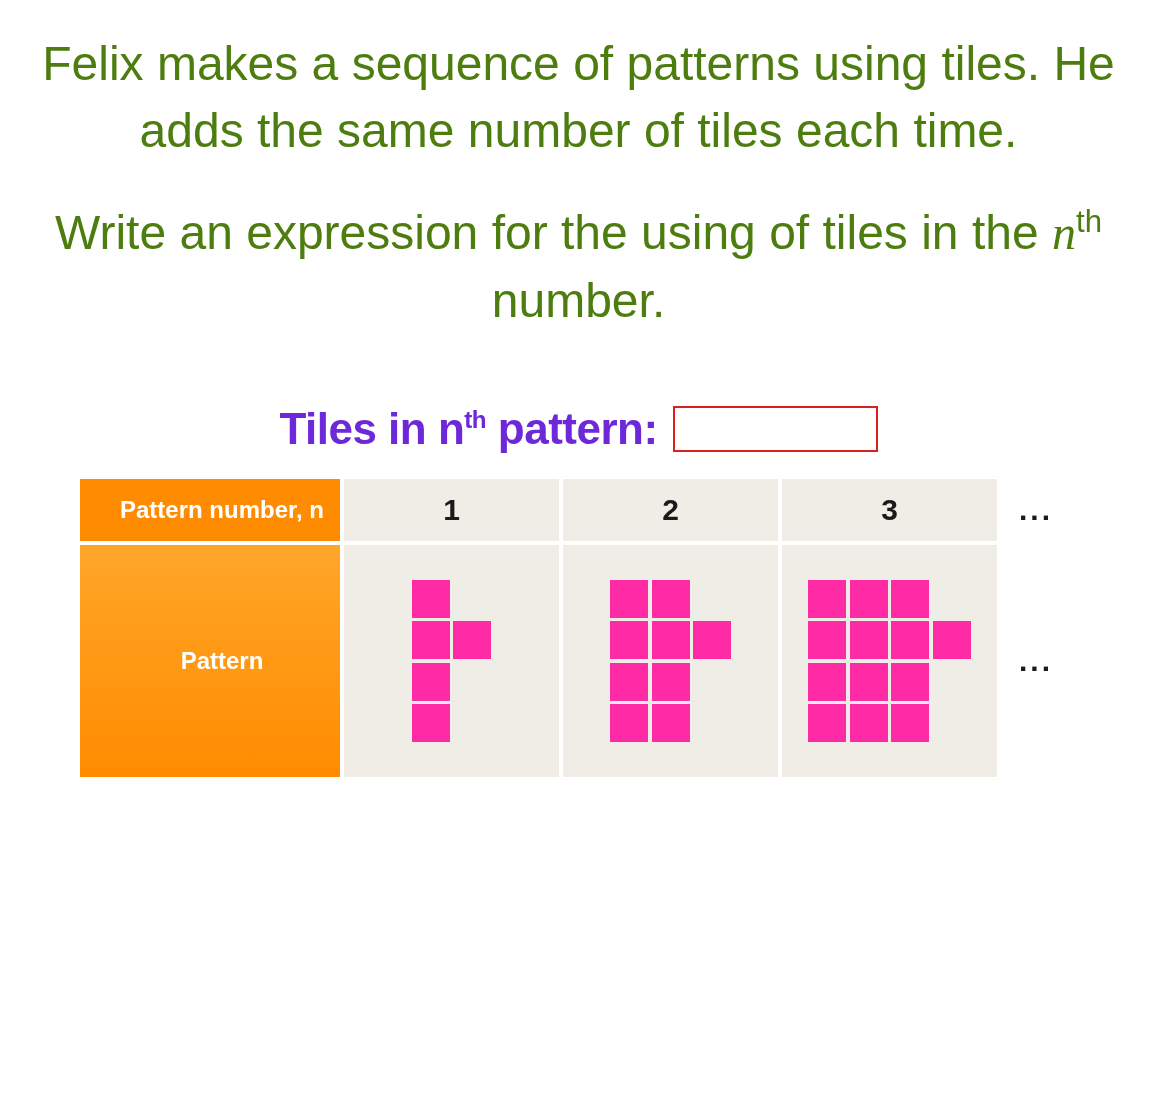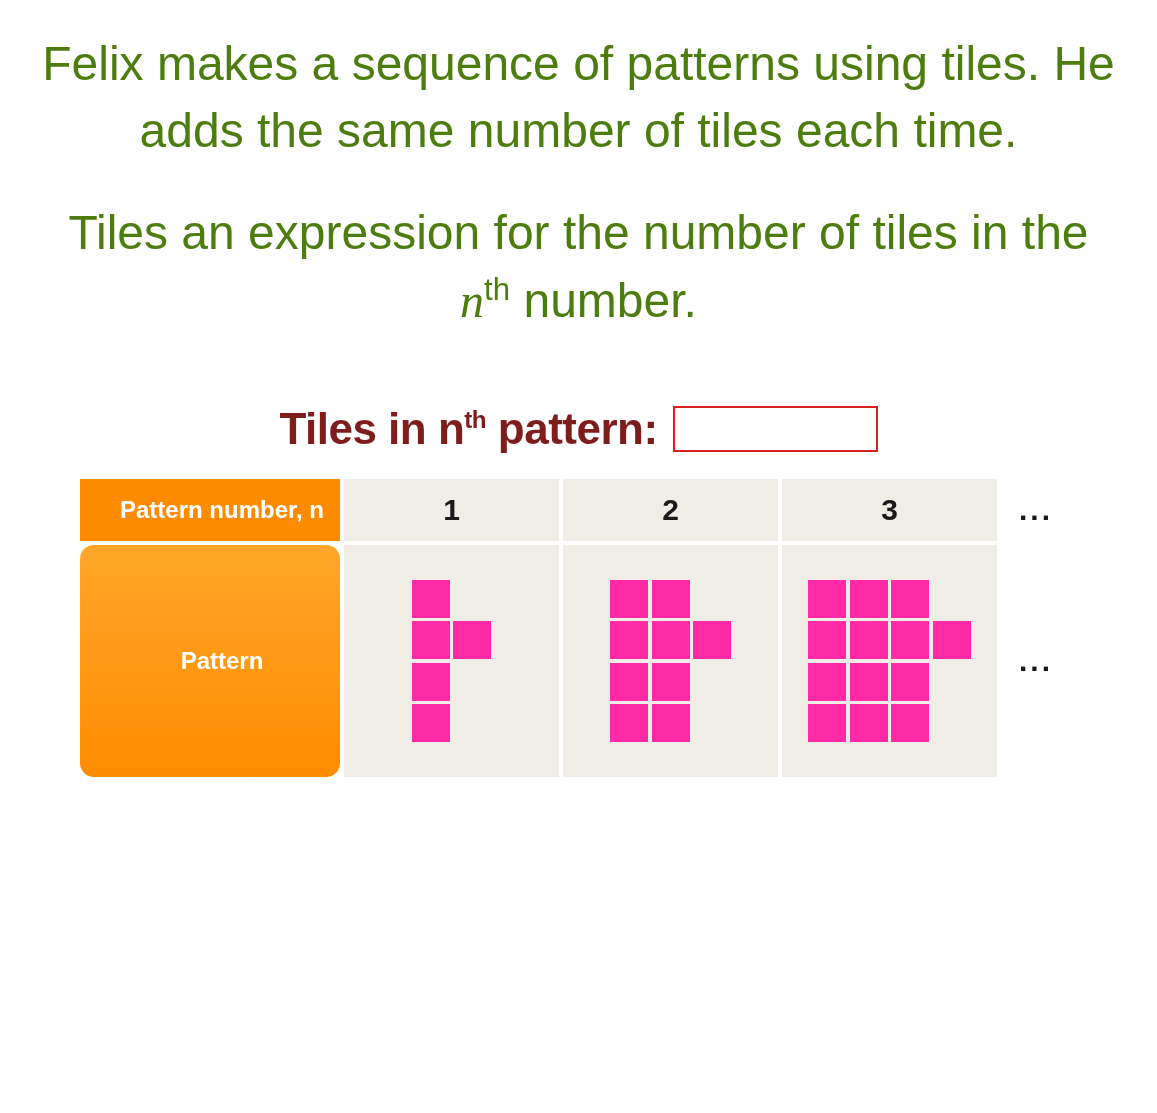--- a/index.html
+++ b/index.html
@@ -40,21 +40,21 @@
       display: flex;
       align-items: center;
       justify-content: center;
       gap: 15px;
       margin-bottom: 25px;
     }
     .answer-label {
       font-family: 'Arial Narrow', Arial, sans-serif;
       font-weight: bold;
       font-size: 44px;
-      color: #7f1d1d;
+      color: #6d28d9;
       letter-spacing: -0.5px;
     }
     .answer-label .sup2 {
       font-size: 0.55em;
       vertical-align: super;
     }
     .answer-box {
       border: 2px solid #d92020;
       width: 205px;
       height: 46px;
@@ -87,21 +87,20 @@
     }
     .pattern-label {
       background: linear-gradient(to bottom, #ffa629, #ff8c00);
       color: white;
       font-weight: bold;
       font-size: 24px;
       display: flex;
       align-items: center;
       justify-content: center;
       height: 232px;
-      border-radius: 14px;
     }
     .num-cell {
       background: #efede6;
       color: #1a1a1a;
       font-weight: bold;
       font-size: 30px;
       display: flex;
       align-items: center;
       justify-content: center;
       width: 215px;
@@ -142,21 +141,21 @@
     .tile.empty {
       background: transparent;
     }
   </style>
 </head>
 <body>
 
 <div class="question-text">
   <div class="part1">Felix makes a sequence of patterns using tiles. He adds the same number of tiles each time.</div>
   <div class="part2">
-    <span>Tiles an expression for the number of tiles in the </span><span class="nth">n</span><span class="sup">th</span><span> number.</span>
+    <span>Write an expression for the using of tiles in the </span><span class="nth">n</span><span class="sup">th</span><span> number.</span>
   </div>
 </div>
 
 <div class="answer-line">
   <div class="answer-label">
     <span>Tiles in n</span><span class="sup2">th</span><span> pattern:</span>
   </div>
   <div class="answer-box"></div>
 </div>
 

